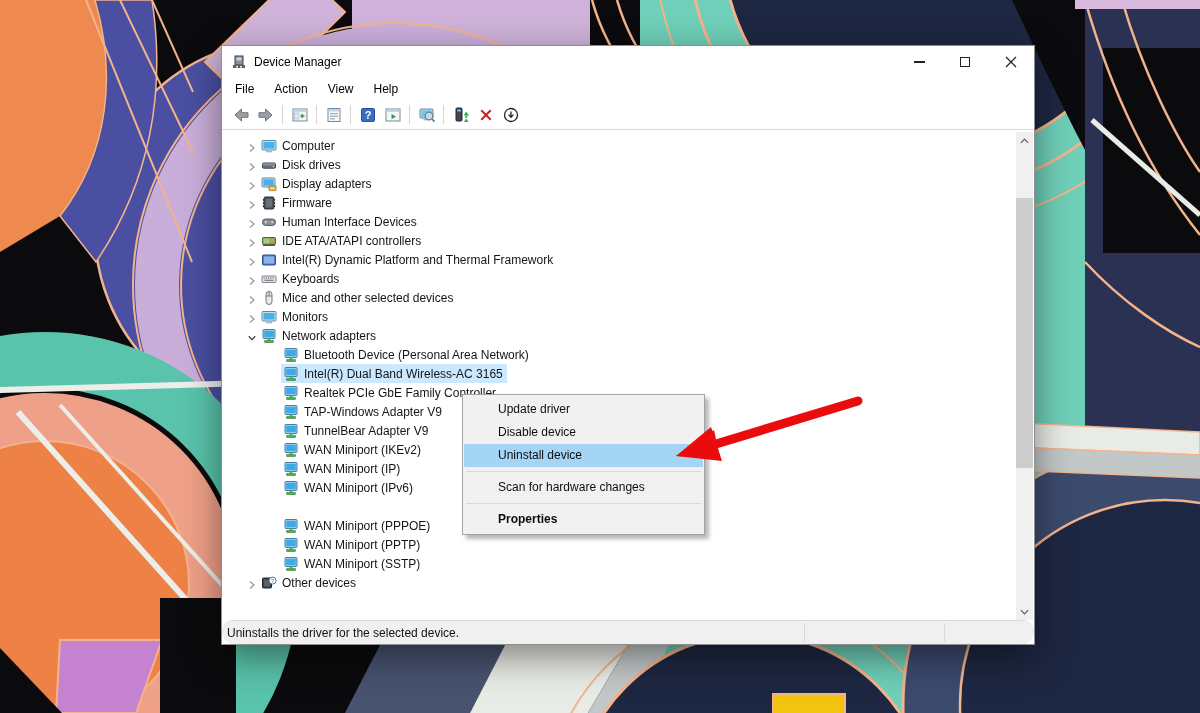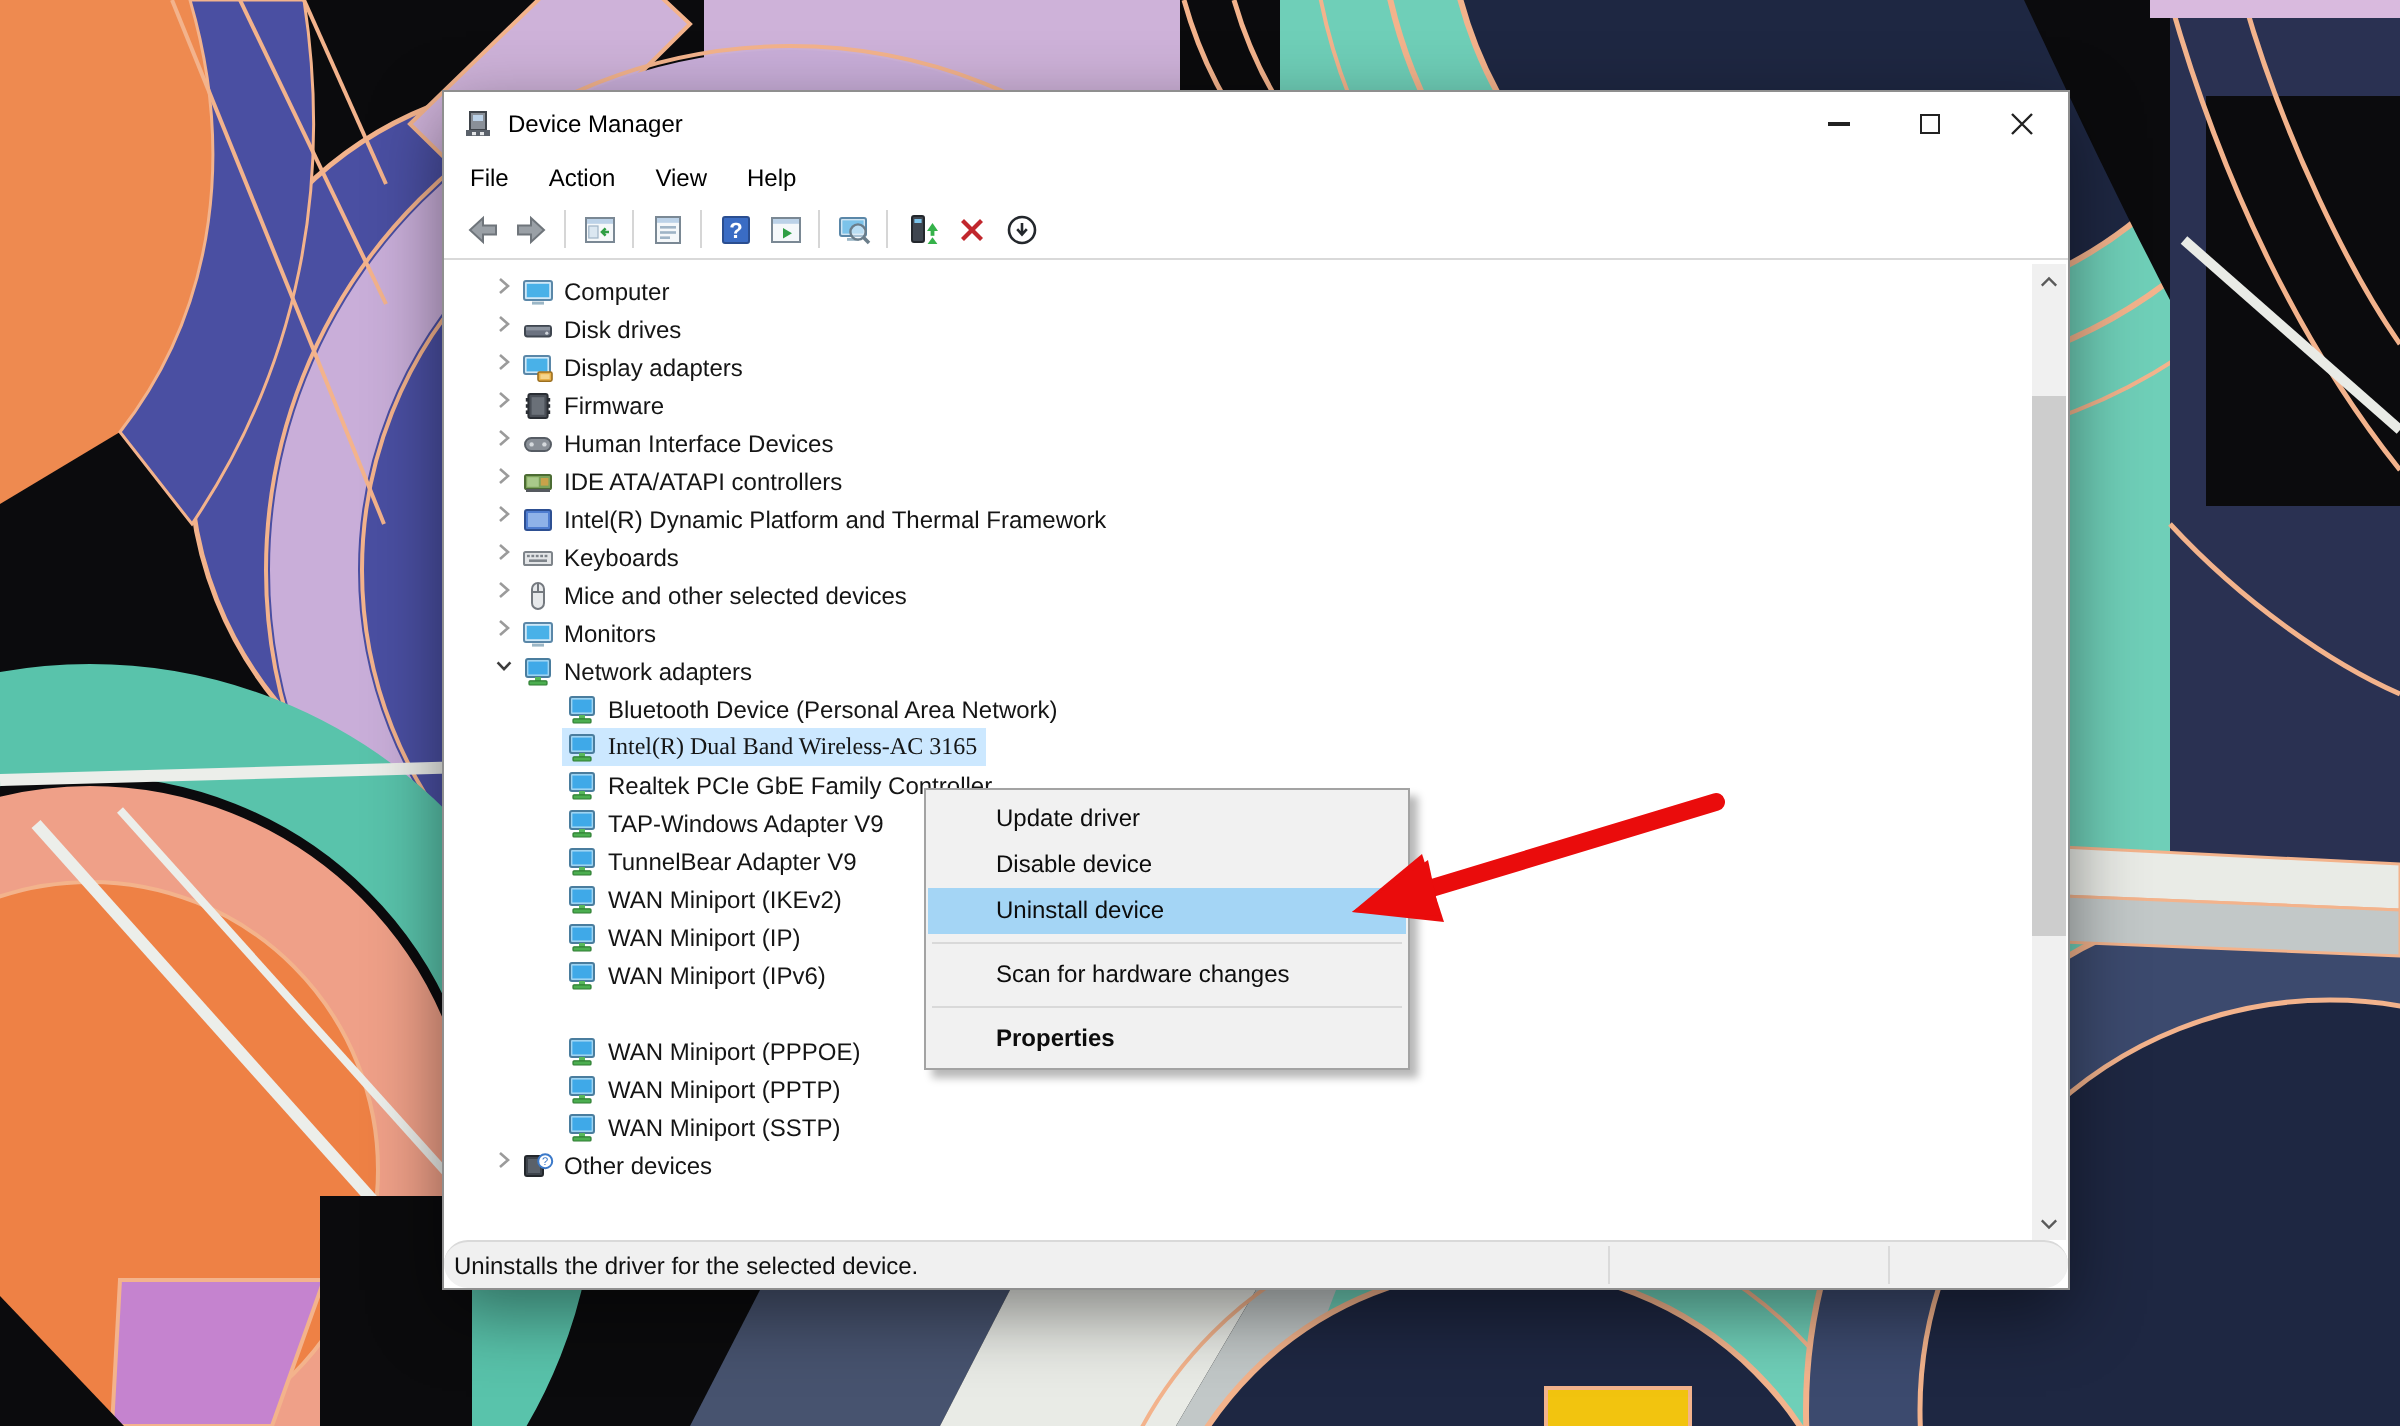--- a/index.html
+++ b/index.html
@@ -20,26 +20,26 @@
   .glyph-max{width:10px;height:10px;border:1.2px solid #222;display:block;box-sizing:border-box;}
   .ctl svg{width:12px;height:12px;display:block;}
   .menubar{flex:0 0 22px;display:flex;align-items:center;padding-left:3px;background:#fff;}
   .menu-item{font-size:12px;padding:3px 10px;color:#000;}
   .toolbar{flex:0 0 29px;display:flex;align-items:center;padding-left:6px;background:#fff;}
   .tb-btn{width:25px;height:25px;display:flex;align-items:center;justify-content:center;}
   .tb-btn svg{width:18px;height:18px;display:block;}
   .tb-sep{width:1px;height:19px;background:#d6d6d6;margin:0 4px;}
   .content{flex:1 1 auto;border-top:1px solid #d9d9d9;position:relative;overflow:hidden;background:#fff;}
   #tree-rows{position:absolute;inset:0;padding-top:6px;}
-  .tree-row{height:19px;display:flex;align-items:flex-start;padding-left:23px;}
+  .tree-row{height:19px;display:flex;align-items:flex-end;padding-left:23px;}
   .tree-row.lvl1{padding-left:45px;}
   .chev{width:14px;height:14px;flex:0 0 14px;display:flex;align-items:center;justify-content:center;}
   .chev svg{width:10px;height:10px;display:block;}
   .row-inner{display:flex;align-items:center;height:19px;padding:0 4px 0 2px;}
-  .row-inner.selected{background:var(--selection-blue,#cce8ff);font-family:Liberation Serif, serif;}
+  .row-inner.selected{background:var(--selection-blue,#cce8ff);}
   .dev-icon{width:16px;height:16px;margin-right:5px;flex:0 0 16px;}
   .dev-icon svg{width:16px;height:16px;display:block;}
   .lab{font-size:12px;white-space:nowrap;color:#151515;}
   .scrollbar{position:absolute;top:2px;right:1px;bottom:0;width:17px;background:#f0f0f0;}
   .sb-btn{position:absolute;left:0;width:17px;height:17px;display:flex;align-items:center;justify-content:center;background:#f0f0f0;}
   .sb-btn.up{top:0}.sb-btn.down{bottom:0}
   .sb-btn svg{width:9px;height:6px;display:block;}
   .sb-thumb{position:absolute;left:0;top:66px;height:270px;width:17px;background:#cdcdcd;}
   .statusbar{flex:0 0 23px;background:var(--status-bg,#f0f0f0);border-top:1px solid #d9d9d9;
              display:flex;align-items:center;padding-left:5px;font-size:12px;color:#111;position:relative;border-radius:12px;}

